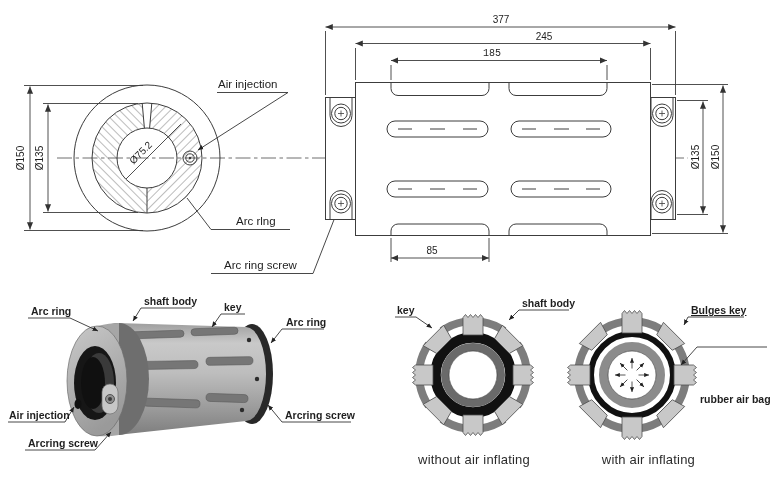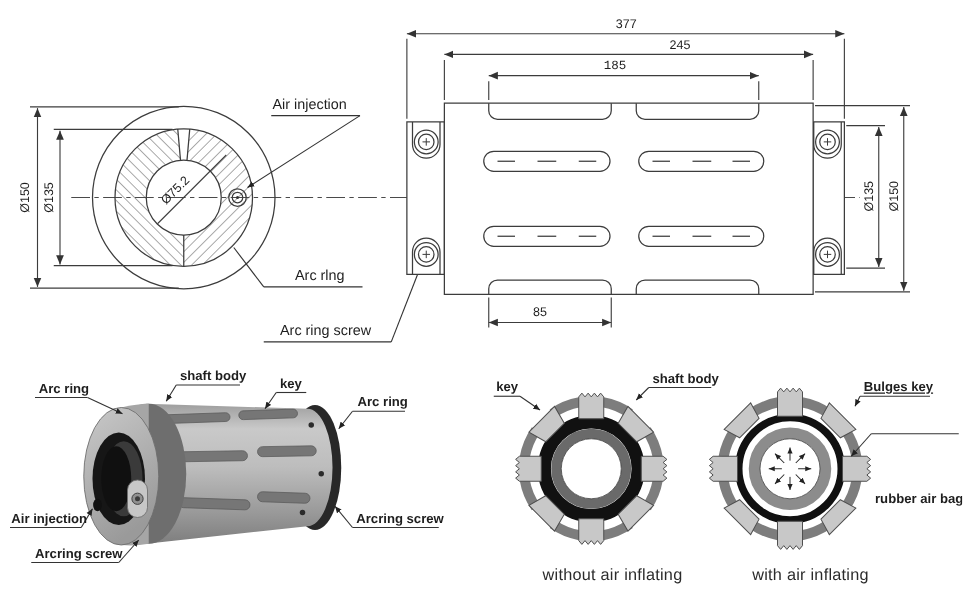--- a/index.html
+++ b/index.html
@@ -314,16 +314,16 @@
 <span class="t lblb" style="left:224px;top:302px;">key</span>
 <span class="t lblb" style="left:286px;top:317px;">Arc ring</span>
 <span class="t lblb" style="left:9px;top:410px;">Air injection</span>
 <span class="t lblb" style="left:28px;top:438px;">Arcring screw</span>
 <span class="t lblb" style="left:285px;top:410px;">Arcring screw</span>
 
 <span class="t lblb" style="left:397px;top:305px;">key</span>
 <span class="t lblb" style="left:522px;top:298px;">shaft body</span>
 <span class="t lblb" style="left:691px;top:305px;text-decoration:underline;">Bulges key</span>
 <span class="t lblb" style="left:700px;top:350px;margin-top:44px;">rubber air bag</span>
-<span class="t cap" style="left:428px;top:453px;width:124px;">without air inflating</span>
+<span class="t cap" style="left:412px;top:453px;width:124px;">without air inflating</span>
 <span class="t cap" style="left:583px;top:453px;width:112px;text-align:right;">with air inflating</span>
 
 </div>
 
 </body></html>

